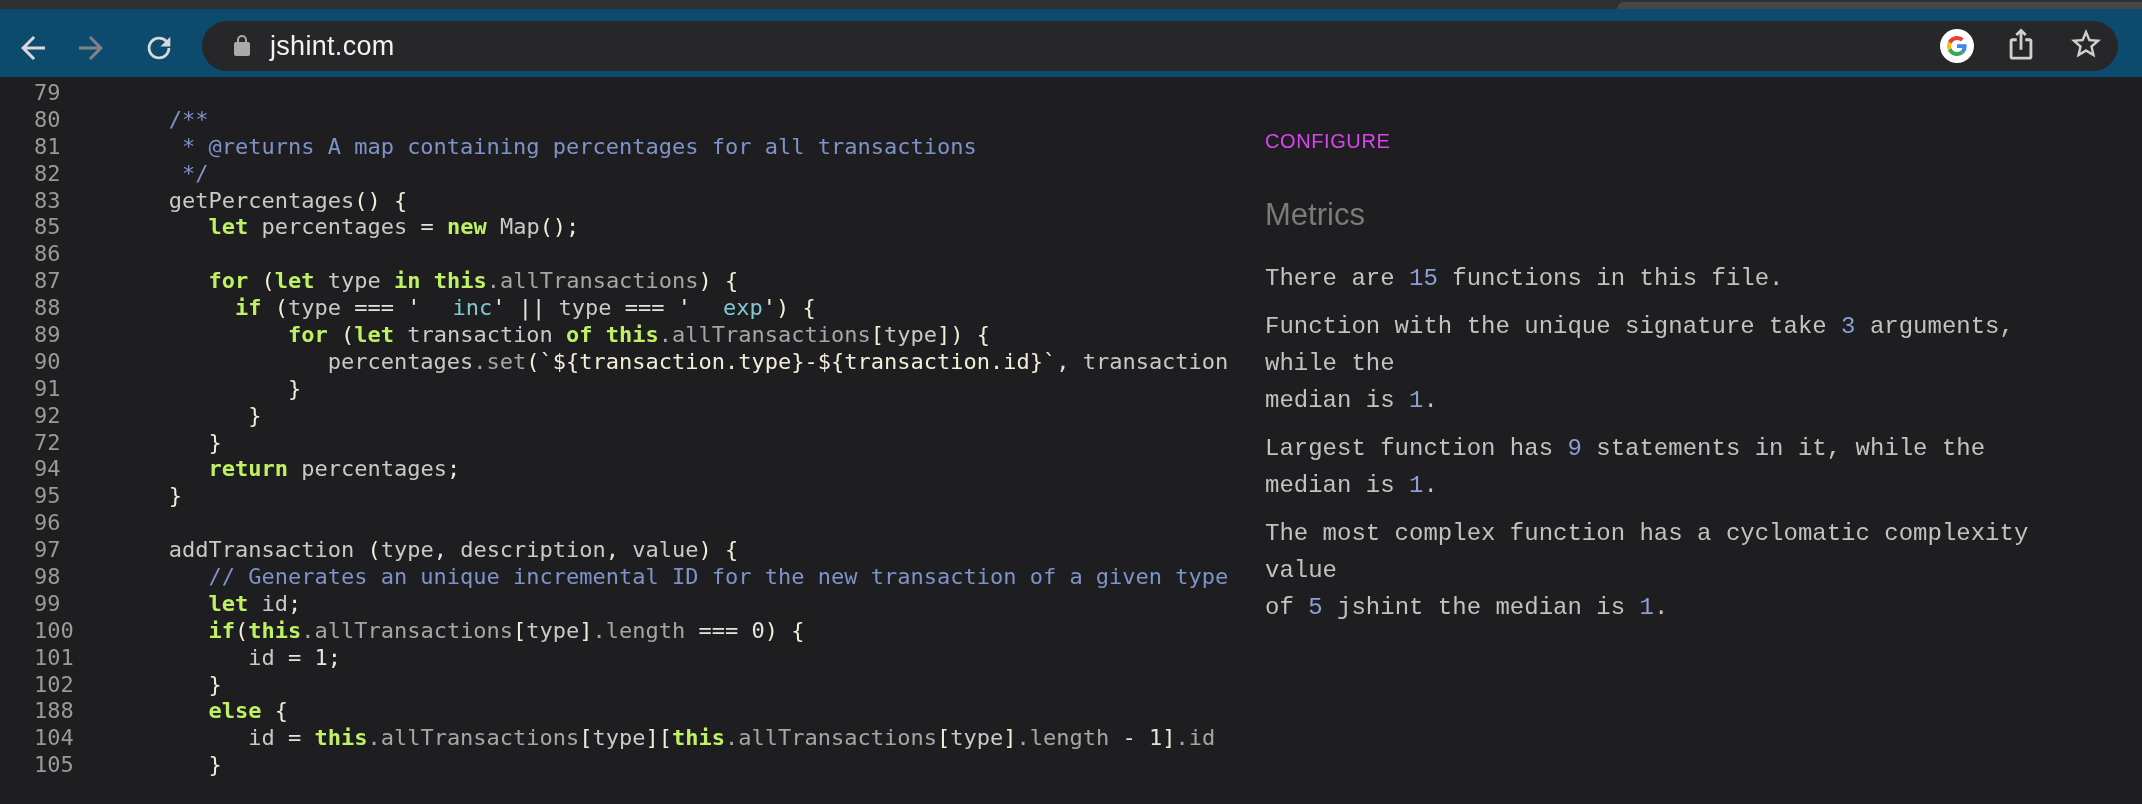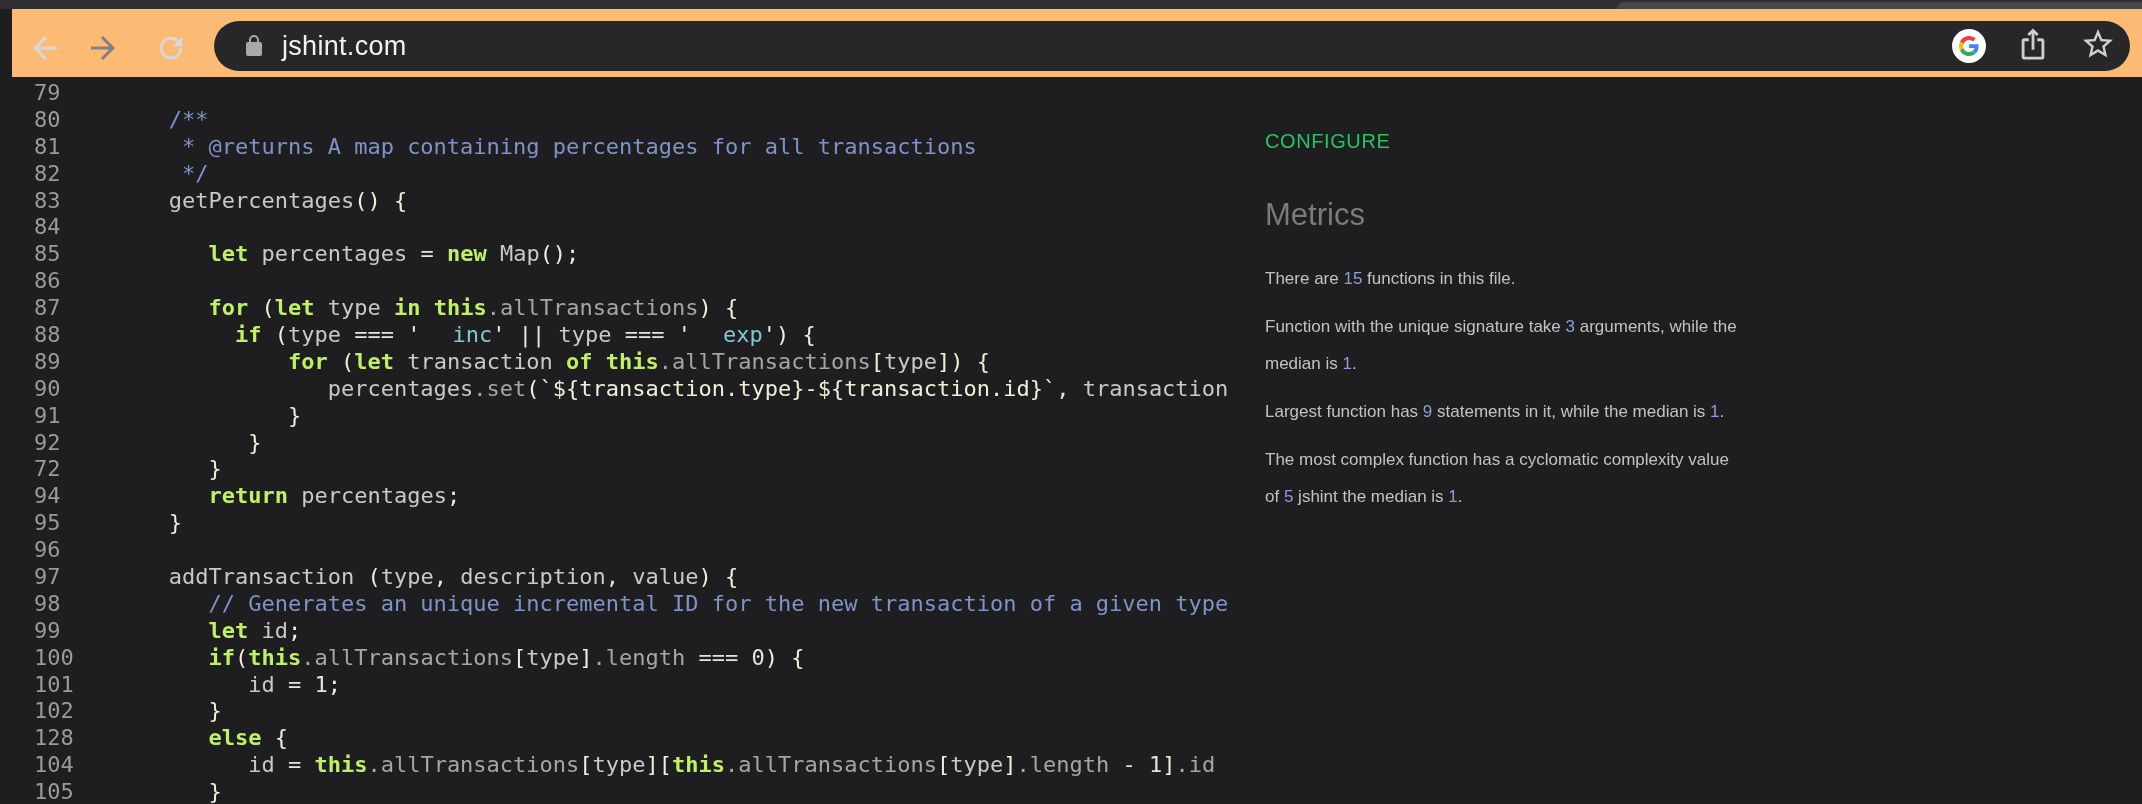--- a/index.html
+++ b/index.html
@@ -2,21 +2,21 @@
 <html><head>
 <meta charset="utf-8">
 <style>
   html,body{margin:0;padding:0;background:#111;}
   .stage{position:relative;width:2142px;height:804px;overflow:hidden;background:#1e1e20;font-family:"Liberation Sans",sans-serif;}
 
   
   header{position:absolute;top:0;left:0;width:100%;height:77px;}
   .tabstrip{position:relative;height:9px;background:#2f2f32;}
   .tabstrip-accent{position:absolute;left:1617px;top:2px;right:0;height:7px;background:#46464a;border-top-left-radius:9px;}
-  .toolbar{position:relative;height:68px;background:#fdba74;margin-left:12px;}
+  .toolbar{position:relative;height:68px;background:#0c4a6e;}
   .navbtn{position:absolute;top:20px;width:38px;height:38px;background:none;border:none;padding:0;cursor:pointer;display:flex;align-items:center;justify-content:center;}
   .navbtn svg{display:block;}
   .btn-back{left:14px;}
   .btn-fwd{left:72px;}
   .btn-reload{left:140px;}
   .omnibox{position:absolute;left:202px;top:12px;width:1916px;height:50px;border-radius:25px;background:#27272a;display:flex;align-items:center;padding-left:28px;box-sizing:border-box;}
   .lock{margin-right:16px;display:flex;align-items:center;}
   .url{color:#f2f2f2;font-size:27px;letter-spacing:.3px;}
   .ob-right{position:absolute;right:14px;top:0;height:50px;display:flex;align-items:center;gap:30px;}
   .gcircle{width:34px;height:34px;border-radius:50%;background:#fff;display:flex;align-items:center;justify-content:center;}
@@ -34,24 +34,24 @@
   .tk-s{color:#7fc9d2;margin-left:32px;}   
   .tk-c{color:#7e93c8;}   
   .tk-b{color:#f1eed7;}   
   .tk-o{color:#e3e3e3;}   
   .tk-v{color:#c9c9c9;}   
   .tk-p{color:#a6a6a6;}   
   .tk-n{color:#e3e3e3;}   
 
   
   .panel{position:absolute;left:1265px;top:0;width:780px;}
-  .configure{margin-top:53px;font-size:20px;letter-spacing:.6px;color:#22c55e;cursor:pointer;width:max-content;}
+  .configure{margin-top:53px;font-size:20px;letter-spacing:.6px;color:#d946ef;cursor:pointer;width:max-content;}
   .metrics-title{margin:44px 0 0 0;font-size:31px;font-weight:400;color:#7b7b7b;}
   .paragraphs{margin-top:27px;width:770px;}
-  .paragraphs p{margin:0 0 11px 0;font-size:17px;line-height:37px;color:#c2c2c2;font-weight:400;}
+  .paragraphs p{margin:0 0 11px 0;font-size:24px;line-height:37px;color:#c2c2c2;font-weight:400;font-family:Liberation Mono, monospace;}
   .paragraphs .num{color:#8b9fd4;}
 </style>
 </head>
 <body>
 
 <div class="stage">
 
   <header>
     <div class="tabstrip">
       <div class="tabstrip-accent"></div>
@@ -115,40 +115,39 @@
     </div>
   </header>
 
   <main>
     <div class="editor">
         <div class="code-line"><span class="gutter">79</span><span class="src"></span></div>
         <div class="code-line"><span class="gutter">80</span><span class="src"><span class="tk-c">       /**</span></span></div>
         <div class="code-line"><span class="gutter">81</span><span class="src"><span class="tk-c">        * @returns A map containing percentages for all transactions</span></span></div>
         <div class="code-line"><span class="gutter">82</span><span class="src"><span class="tk-c">        */</span></span></div>
         <div class="code-line"><span class="gutter">83</span><span class="src"><span class="tk-v">       getPercentages</span><span class="tk-b">() {</span></span></div>
-        <div class="code-line"><span class="gutter">84</span><span class="src"></span></div>
         <div class="code-line"><span class="gutter">85</span><span class="src"><span class="tk-v">          </span><span class="tk-k">let</span><span class="tk-v"> percentages </span><span class="tk-o">=</span><span class="tk-v"> </span><span class="tk-k">new</span><span class="tk-v"> Map</span><span class="tk-b">();</span></span></div>
         <div class="code-line"><span class="gutter">86</span><span class="src"></span></div>
         <div class="code-line"><span class="gutter">87</span><span class="src"><span class="tk-v">          </span><span class="tk-k">for</span><span class="tk-v"> </span><span class="tk-b">(</span><span class="tk-k">let</span><span class="tk-v"> type </span><span class="tk-k">in</span><span class="tk-v"> </span><span class="tk-k">this</span><span class="tk-p">.allTransactions</span><span class="tk-b">) {</span></span></div>
         <div class="code-line"><span class="gutter">88</span><span class="src"><span class="tk-v">            </span><span class="tk-k">if</span><span class="tk-v"> </span><span class="tk-b">(</span><span class="tk-v">type </span><span class="tk-o">===</span><span class="tk-v"> </span><span class="tk-b">'</span><span class="tk-s">inc</span><span class="tk-b">'</span><span class="tk-v"> </span><span class="tk-o">||</span><span class="tk-v"> type </span><span class="tk-o">===</span><span class="tk-v"> </span><span class="tk-b">'</span><span class="tk-s">exp</span><span class="tk-b">'</span><span class="tk-b">) {</span></span></div>
         <div class="code-line"><span class="gutter">89</span><span class="src"><span class="tk-v">                </span><span class="tk-k">for</span><span class="tk-v"> </span><span class="tk-b">(</span><span class="tk-k">let</span><span class="tk-v"> transaction </span><span class="tk-k">of</span><span class="tk-v"> </span><span class="tk-k">this</span><span class="tk-p">.allTransactions</span><span class="tk-b">[</span><span class="tk-v">type</span><span class="tk-b">]) {</span></span></div>
         <div class="code-line"><span class="gutter">90</span><span class="src"><span class="tk-v">                   percentages</span><span class="tk-p">.set</span><span class="tk-b">(`${transaction.type}-${transaction.id}`</span><span class="tk-o">,</span><span class="tk-v"> transaction</span></span></div>
         <div class="code-line"><span class="gutter">91</span><span class="src"><span class="tk-v">                </span><span class="tk-b">}</span></span></div>
         <div class="code-line"><span class="gutter">92</span><span class="src"><span class="tk-v">             </span><span class="tk-b">}</span></span></div>
         <div class="code-line"><span class="gutter">72</span><span class="src"><span class="tk-v">          </span><span class="tk-b">}</span></span></div>
         <div class="code-line"><span class="gutter">94</span><span class="src"><span class="tk-v">          </span><span class="tk-k">return</span><span class="tk-v"> percentages</span><span class="tk-b">;</span></span></div>
         <div class="code-line"><span class="gutter">95</span><span class="src"><span class="tk-v">       </span><span class="tk-b">}</span></span></div>
         <div class="code-line"><span class="gutter">96</span><span class="src"></span></div>
         <div class="code-line"><span class="gutter">97</span><span class="src"><span class="tk-v">       addTransaction </span><span class="tk-b">(</span><span class="tk-v">type</span><span class="tk-o">,</span><span class="tk-v"> description</span><span class="tk-o">,</span><span class="tk-v"> value</span><span class="tk-b">) {</span></span></div>
         <div class="code-line"><span class="gutter">98</span><span class="src"><span class="tk-c">          // Generates an unique incremental ID for the new transaction of a given type</span></span></div>
         <div class="code-line"><span class="gutter">99</span><span class="src"><span class="tk-v">          </span><span class="tk-k">let</span><span class="tk-v"> id</span><span class="tk-b">;</span></span></div>
         <div class="code-line"><span class="gutter">100</span><span class="src"><span class="tk-v">          </span><span class="tk-k">if</span><span class="tk-b">(</span><span class="tk-k">this</span><span class="tk-p">.allTransactions</span><span class="tk-b">[</span><span class="tk-v">type</span><span class="tk-b">]</span><span class="tk-p">.length</span><span class="tk-v"> </span><span class="tk-o">===</span><span class="tk-v"> </span><span class="tk-n">0</span><span class="tk-b">) {</span></span></div>
         <div class="code-line"><span class="gutter">101</span><span class="src"><span class="tk-v">             id </span><span class="tk-o">=</span><span class="tk-v"> </span><span class="tk-n">1</span><span class="tk-b">;</span></span></div>
         <div class="code-line"><span class="gutter">102</span><span class="src"><span class="tk-v">          </span><span class="tk-b">}</span></span></div>
-        <div class="code-line"><span class="gutter">128</span><span class="src"><span class="tk-v">          </span><span class="tk-k">else</span><span class="tk-v"> </span><span class="tk-b">{</span></span></div>
+        <div class="code-line"><span class="gutter">188</span><span class="src"><span class="tk-v">          </span><span class="tk-k">else</span><span class="tk-v"> </span><span class="tk-b">{</span></span></div>
         <div class="code-line"><span class="gutter">104</span><span class="src"><span class="tk-v">             id </span><span class="tk-o">=</span><span class="tk-v"> </span><span class="tk-k">this</span><span class="tk-p">.allTransactions</span><span class="tk-b">[</span><span class="tk-v">type</span><span class="tk-b">][</span><span class="tk-k">this</span><span class="tk-p">.allTransactions</span><span class="tk-b">[</span><span class="tk-v">type</span><span class="tk-b">]</span><span class="tk-p">.length</span><span class="tk-v"> </span><span class="tk-o">-</span><span class="tk-v"> </span><span class="tk-n">1</span><span class="tk-b">]</span><span class="tk-p">.id</span></span></div>
         <div class="code-line"><span class="gutter">105</span><span class="src"><span class="tk-v">          </span><span class="tk-b">}</span></span></div>
       </div>
 
     <aside class="panel">
       <div class="configure">CONFIGURE</div>
       <h2 class="metrics-title">Metrics</h2>
       <div class="paragraphs">
           <p><span>There are </span><span class="num">15</span><span> functions in this file.</span></p>
           <p><span>Function with the unique signature take </span><span class="num">3</span><span> arguments, while the</span><br><span>median is </span><span class="num">1</span><span>.</span></p>

